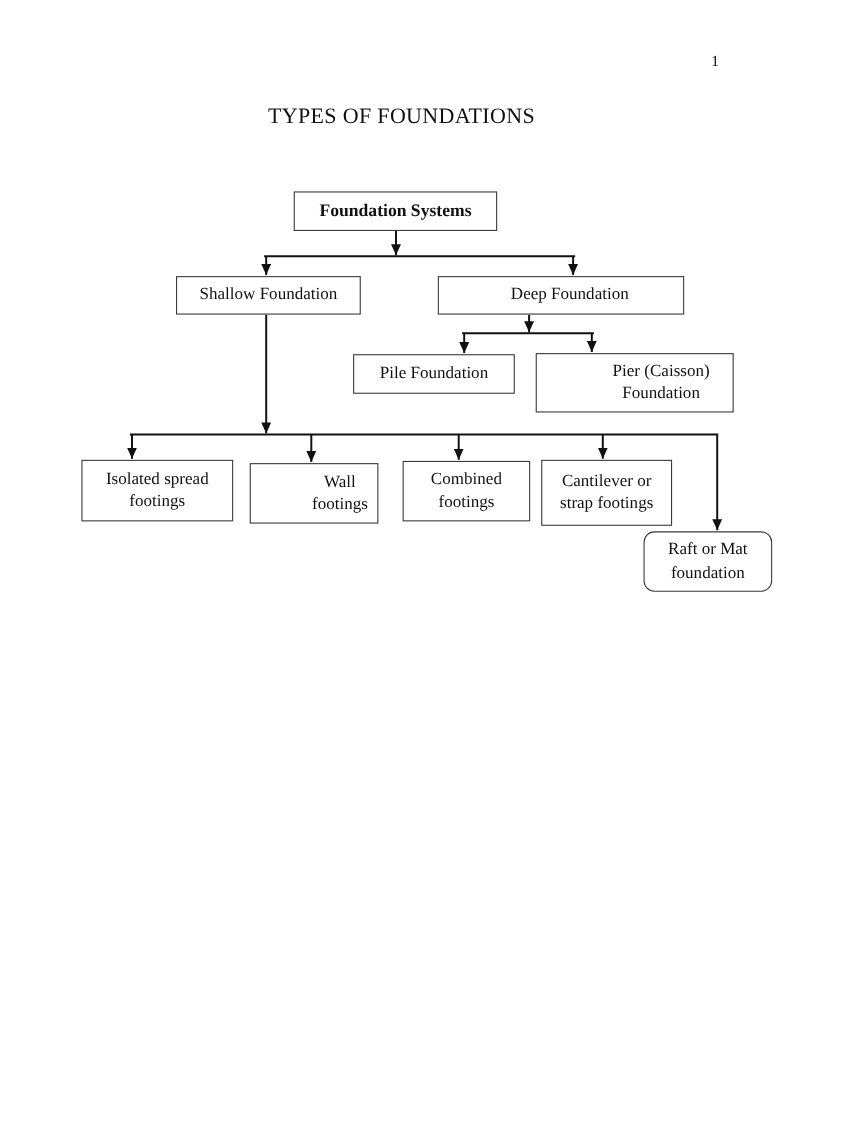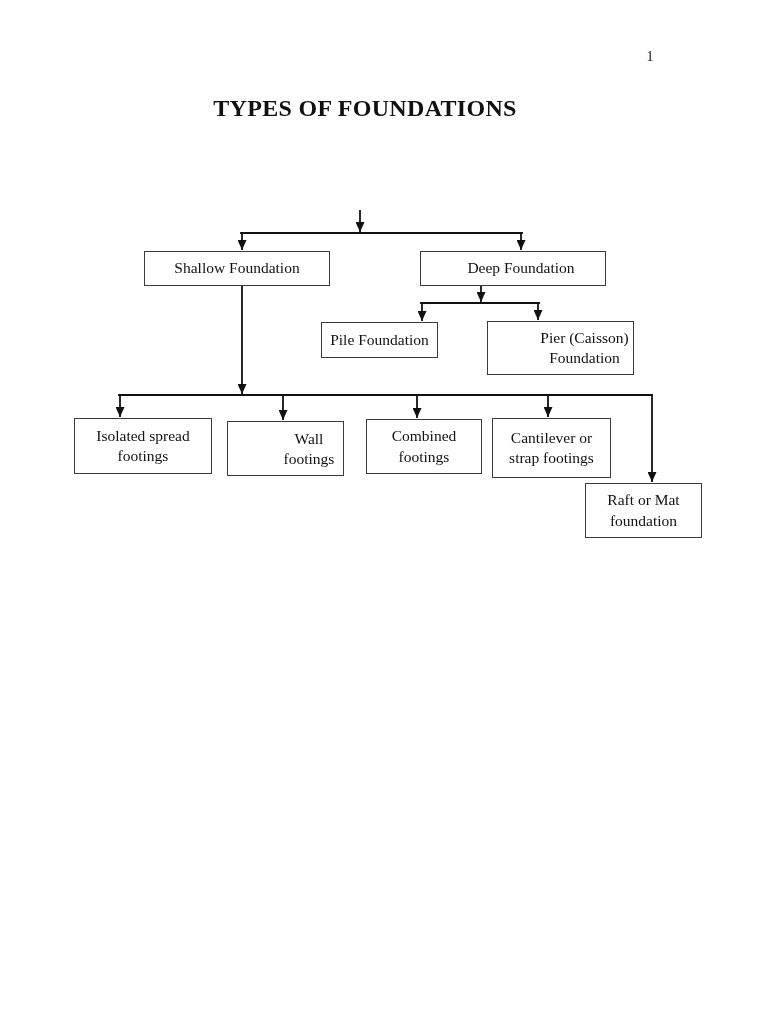--- a/index.html
+++ b/index.html
@@ -32,22 +32,22 @@
     font-size: 14px;
     text-align: center;
   }
   .doc-title {
     position: absolute;
     left: 0;
     top: 95px;
     width: 730px;
     margin: 0;
     text-align: center;
-    font-size: 24px;
-    font-weight: bold;
+    font-size: 20px;
+    font-weight: normal;
     letter-spacing: 0.3px;
   }
   .connectors {
     position: absolute;
     left: 0;
     top: 0;
     z-index: 0;
     pointer-events: none;
   }
   .node {
@@ -102,37 +102,38 @@
 
     <line x1="242" y1="286" x2="242" y2="394" stroke="#111111" stroke-width="1.8" marker-end="url(#arrow)"></line>
     <line x1="119" y1="395" x2="652" y2="395" stroke="#111111" stroke-width="1.8" stroke-linecap="square"></line>
     <line x1="120" y1="395" x2="120" y2="417" stroke="#111111" stroke-width="1.8" marker-end="url(#arrow)"></line>
     <line x1="283" y1="395" x2="283" y2="420" stroke="#111111" stroke-width="1.8" marker-end="url(#arrow)"></line>
     <line x1="417" y1="395" x2="417" y2="418" stroke="#111111" stroke-width="1.8" marker-end="url(#arrow)"></line>
     <line x1="548" y1="395" x2="548" y2="417" stroke="#111111" stroke-width="1.8" marker-end="url(#arrow)"></line>
     <line x1="652" y1="395" x2="652" y2="482" stroke="#111111" stroke-width="1.8" marker-end="url(#arrow)"></line>
   </svg>
 
+  <div class="node bold" style="left:267px; top:174px; width:185px; height:36px;">Foundation Systems</div>
 
-  <div class="node" style="left:144px; top:251px; width:186px; height:35px;">Shallow Foundation</div>
+  <div class="node" style="left:160px; top:251px; width:168px; height:35px;">Shallow Foundation</div>
 
-  <div class="node" style="left:420px; top:251px; width:186px; height:35px;padding-left:16px;">Deep Foundation</div>
+  <div class="node" style="left:398px; top:251px; width:224px; height:35px;padding-left:16px;">Deep Foundation</div>
 
-  <div class="node" style="left:321px; top:322px; width:117px; height:36px;">Pile Foundation</div>
+  <div class="node" style="left:321px; top:322px; width:147px; height:36px;">Pile Foundation</div>
 
-  <div class="node" style="left:487px; top:321px; width:147px; height:54px;padding-left:48px;">Pier (Caisson)
+  <div class="node" style="left:487px; top:321px; width:180px; height:54px;padding-left:48px;">Pier (Caisson)
 Foundation</div>
 
   <div class="node" style="left:74px; top:418px; width:138px; height:56px;">Isolated spread
 footings</div>
 
   <div class="node top-align" style="left:227px; top:421px; width:117px; height:55px;">Wall footings</div>
 
   <div class="node" style="left:366px; top:419px; width:116px; height:55px;font-family:Liberation Serif, serif;">Combined
 footings</div>
 
   <div class="node" style="left:492px; top:418px; width:119px; height:60px;">Cantilever or
 strap footings</div>
 
-  <div class="node" style="left:585px; top:483px; width:117px; height:55px;">Raft or Mat
+  <div class="node" style="left:585px; top:483px; width:117px; height:55px;border-radius:10px;">Raft or Mat
 foundation</div>
 
 </div>
 
 </body></html>

